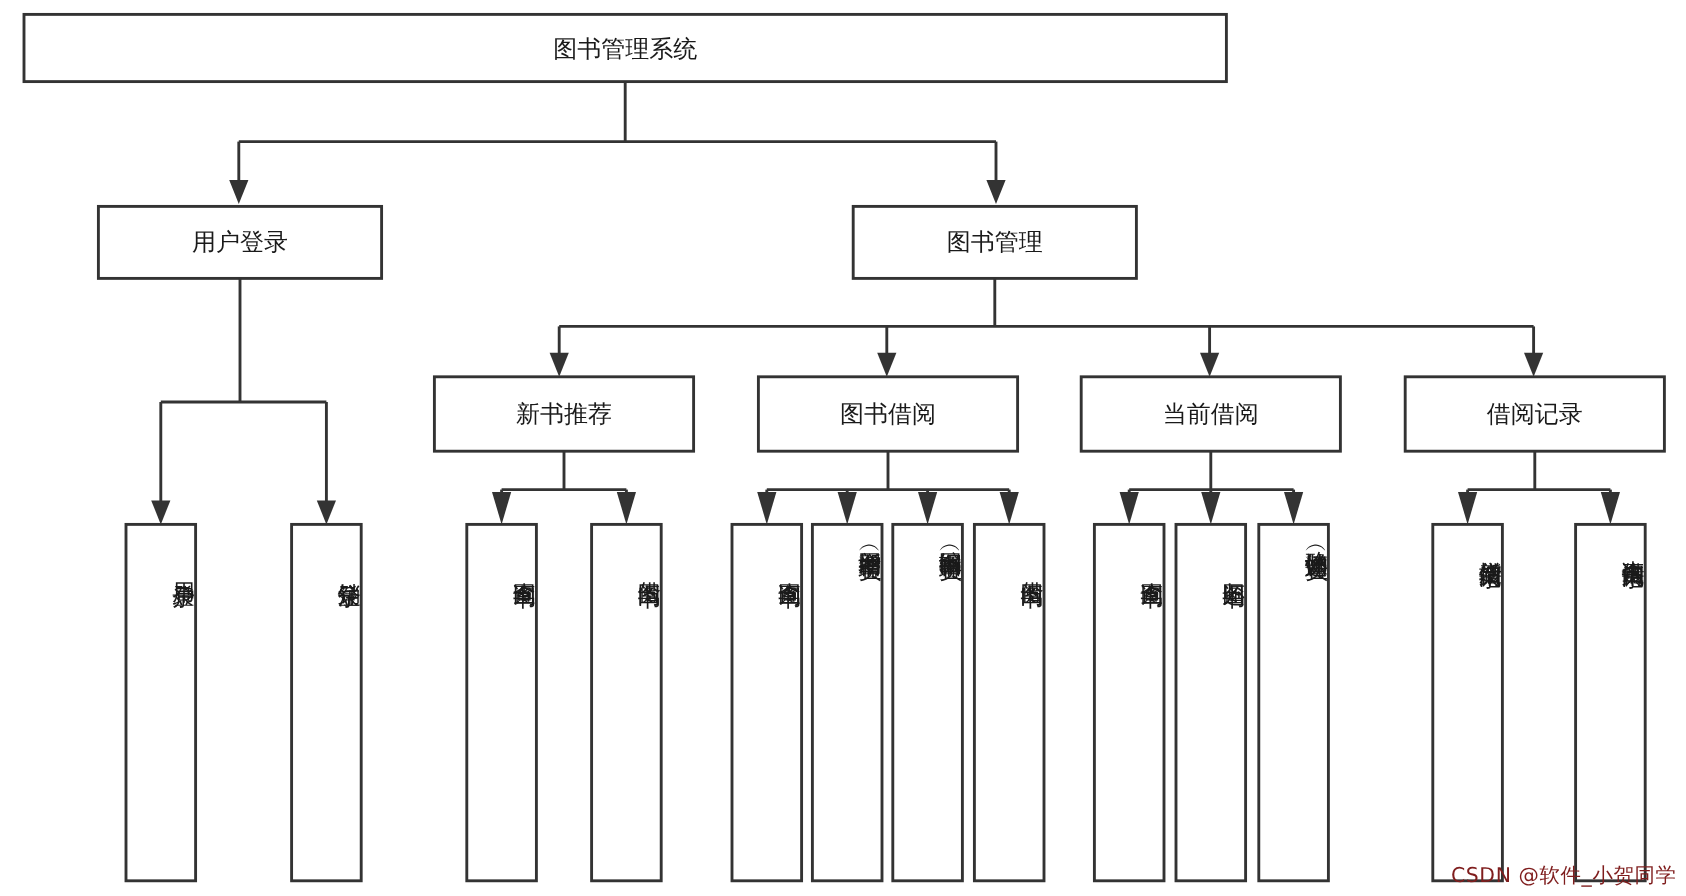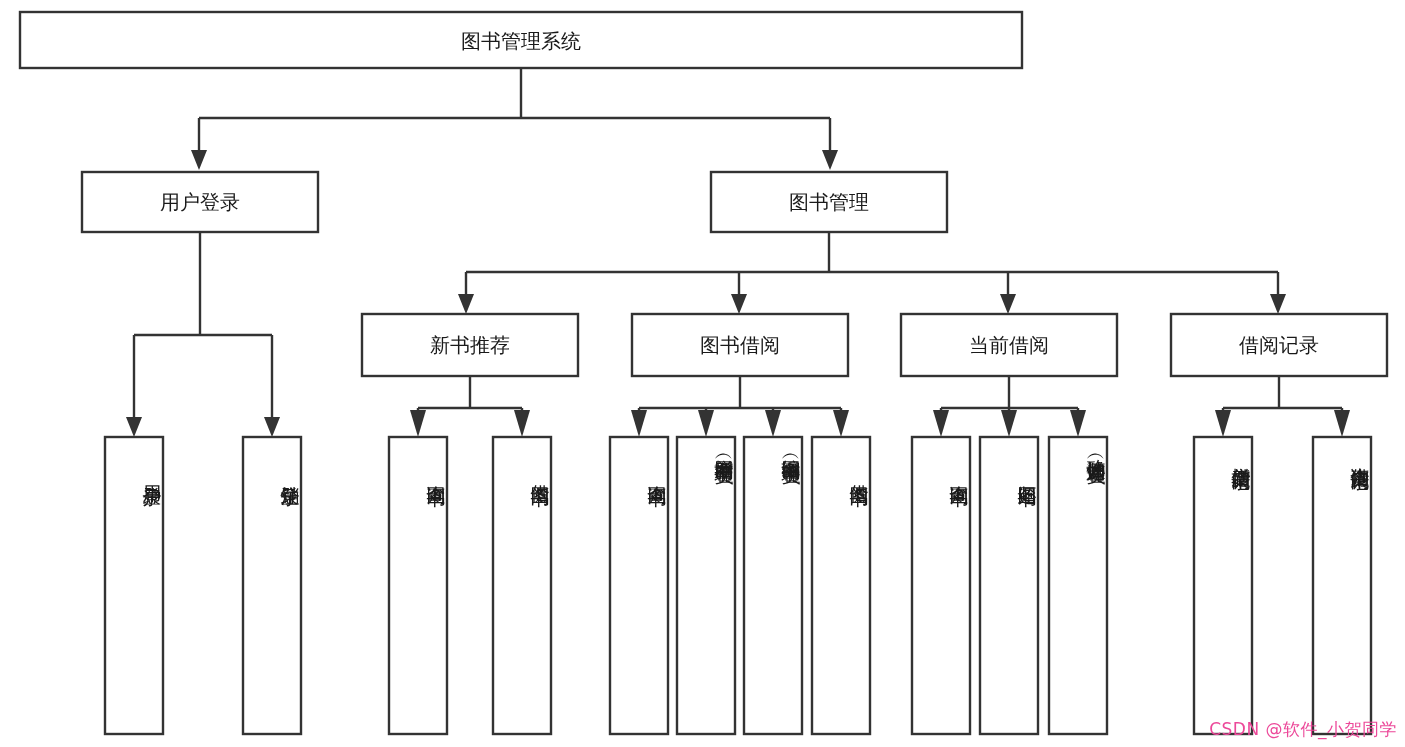--- a/index.html
+++ b/index.html
@@ -64,21 +64,21 @@
     white-space: nowrap;
     text-align: center;
     pointer-events: none;
   }
   .watermark {
     position: absolute;
     right: 8px;
     bottom: 6px;
     font-family: "DejaVu Sans", "Liberation Sans", sans-serif;
     font-size: 17px;
-    color: #ec4899;
+    color: #7f1d1d;
     letter-spacing: 0.5px;
     white-space: nowrap;
   }
 </style>
 </head>
 <body>
 
 <div id="diagram-root">
 
   <svg class="diagram-canvas" viewBox="0 0 1405 747" xmlns="http://www.w3.org/2000/svg">

